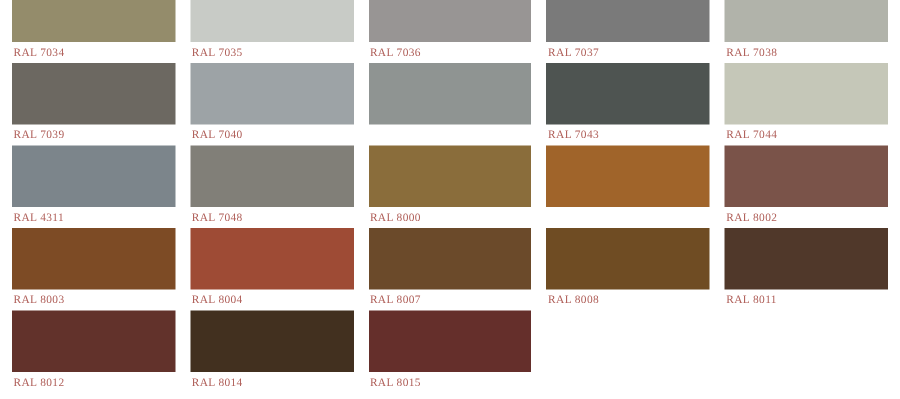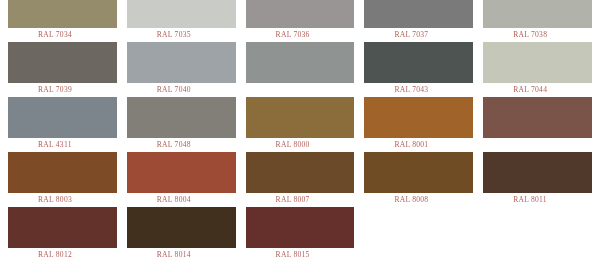--- a/index.html
+++ b/index.html
@@ -55,21 +55,20 @@
     display: block;
     font-family: "Liberation Serif", "DejaVu Serif", serif;
     font-size: 7.6px;
     line-height: 14px;
     letter-spacing: 0.25px;
     color: #B0605A;
     white-space: nowrap;
     padding-left: 1px;
     height: 14px;
     overflow: hidden;
-    margin-left: 29px;
   }
 </style>
 </head>
 <body>
 
 <div class="chart">
   <div class="grid" id="swatch-grid">
       <div class="cell">
         <div class="swatch" style="background: rgb(148, 140, 107);"></div>
         <div class="label">RAL 7034</div>
@@ -116,24 +115,24 @@
       <div class="cell">
         <div class="swatch" style="background: rgb(129, 127, 120);"></div>
         <div class="label">RAL 7048</div>
       </div>
       <div class="cell">
         <div class="swatch" style="background: rgb(138, 109, 59);"></div>
         <div class="label">RAL 8000</div>
       </div>
       <div class="cell">
         <div class="swatch" style="background: rgb(160, 100, 42);"></div>
-        <div class="label">RAL 8001</div>
       </div>
       <div class="cell">
         <div class="swatch" style="background: rgb(122, 83, 73);"></div>
+        <div class="label">RAL 8002</div>
       </div>
       <div class="cell">
         <div class="swatch" style="background: rgb(125, 75, 37);"></div>
         <div class="label">RAL 8003</div>
       </div>
       <div class="cell">
         <div class="swatch" style="background: rgb(158, 75, 53);"></div>
         <div class="label">RAL 8004</div>
       </div>
       <div class="cell">

